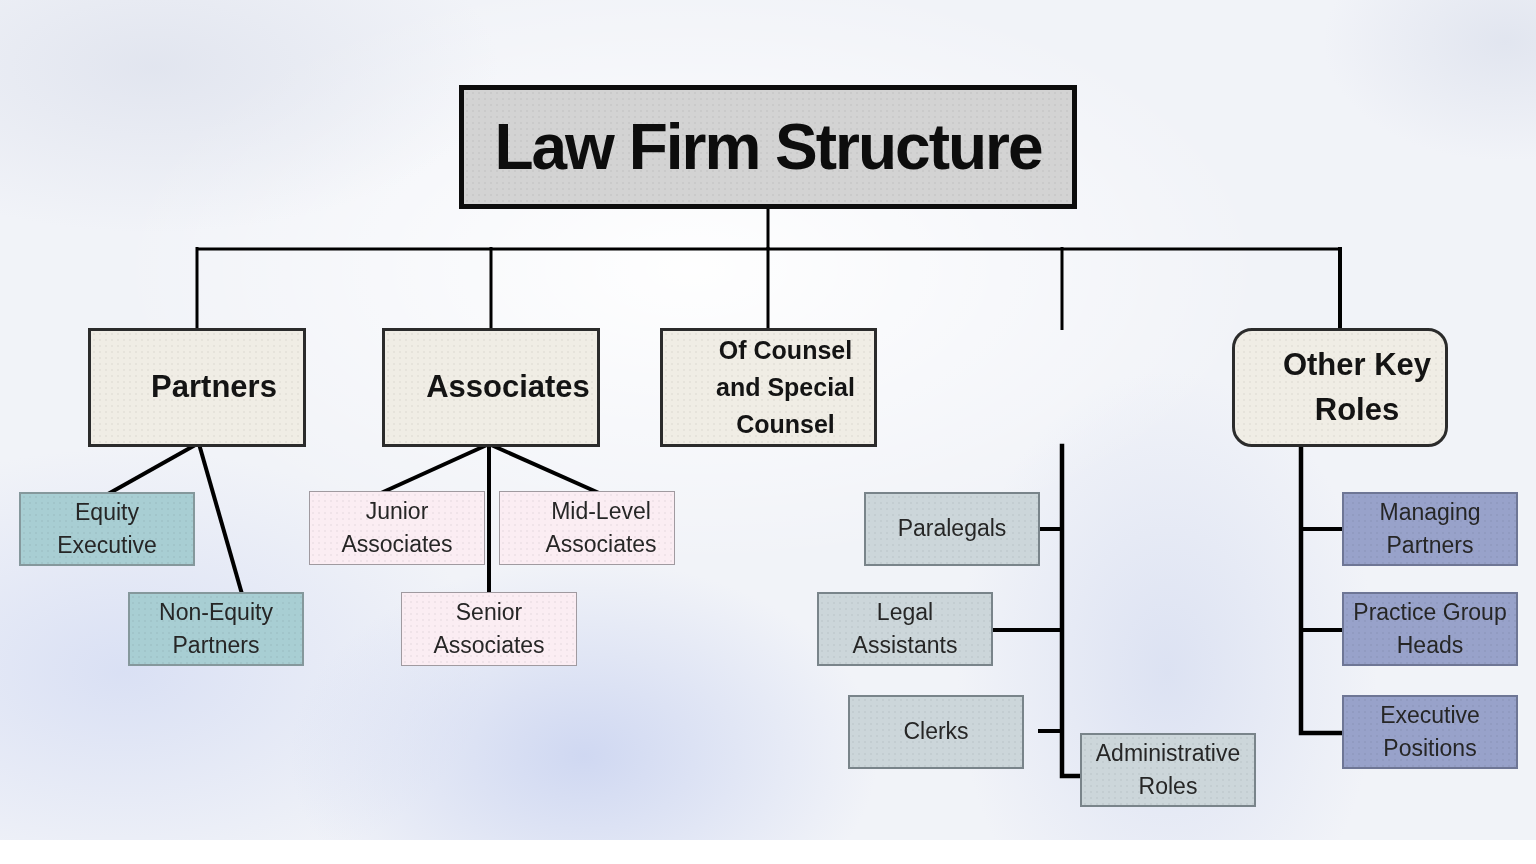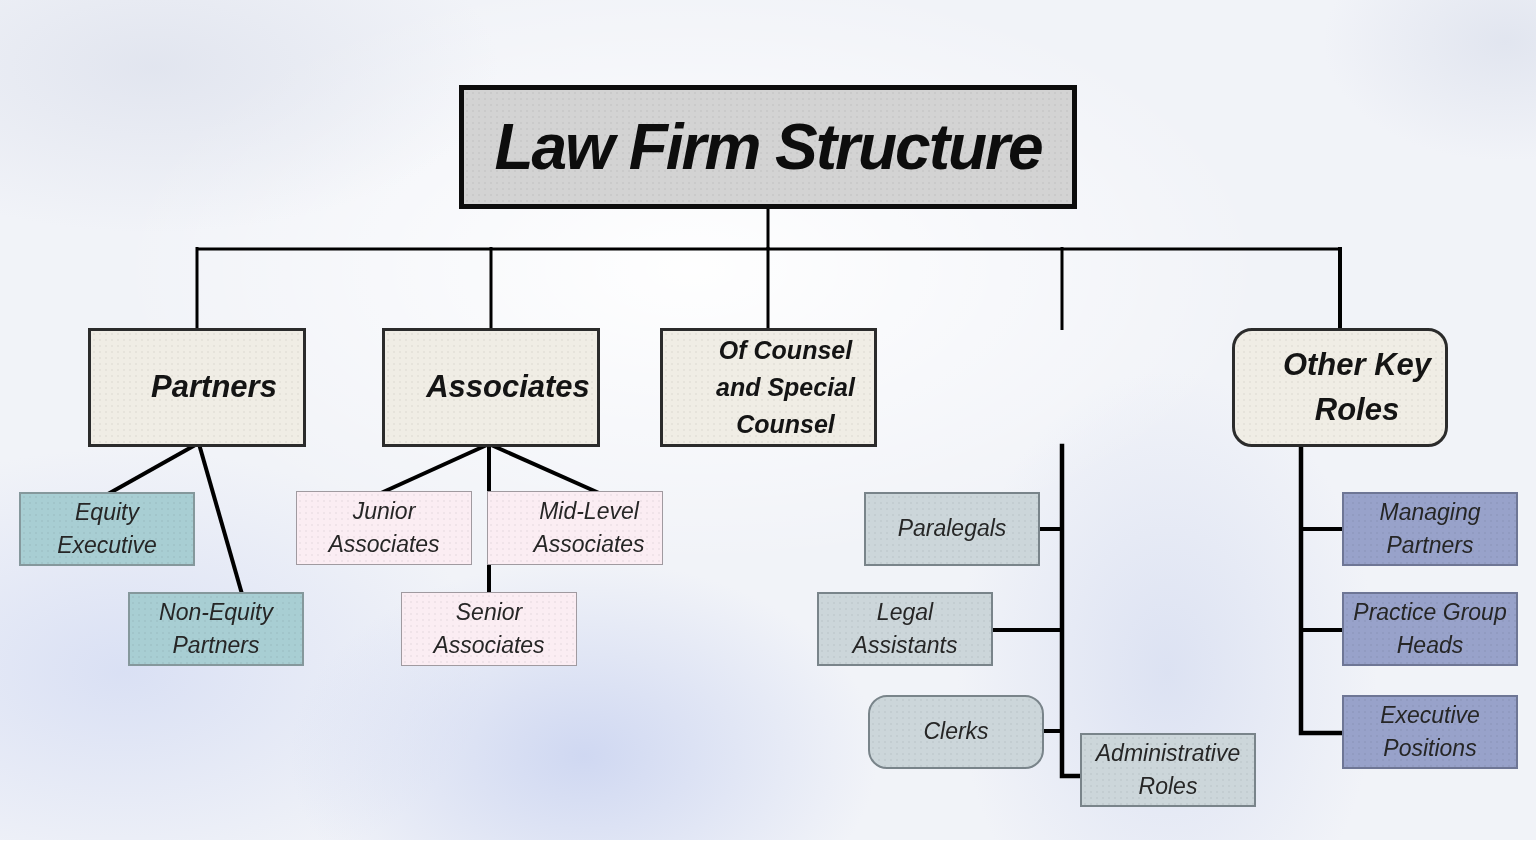--- a/index.html
+++ b/index.html
@@ -17,21 +17,20 @@
     width: 1536px;
     height: 840px;
     background-color: #f1f3f8;
     background-image:
       radial-gradient(ellipse 420px 280px at 38% 90%, rgba(199,209,240,0.80), rgba(199,209,240,0) 70%),
       radial-gradient(ellipse 520px 320px at 8% 80%, rgba(205,214,242,0.65), rgba(205,214,242,0) 70%),
       radial-gradient(ellipse 300px 430px at 76% 80%, rgba(203,212,238,0.55), rgba(203,212,238,0) 70%),
       radial-gradient(ellipse 480px 230px at 10% 8%, rgba(213,218,232,0.55), rgba(213,218,232,0) 72%),
       radial-gradient(ellipse 260px 170px at 98% 5%, rgba(210,216,231,0.50), rgba(210,216,231,0) 70%),
       radial-gradient(ellipse 740px 380px at 45% 32%, rgba(255,255,255,0.95), rgba(255,255,255,0) 78%);
-    font-style: italic;
   }
   svg.wires {
     position: absolute;
     left: 0;
     top: 0;
     width: 1536px;
     height: 864px;
     pointer-events: none;
   }
   .node {
@@ -81,26 +80,26 @@
     line-height: 1.45;
     color: #262626;
   }
   .teal   { background-color: #a8ced3; border: 2px solid #85989c; }
   .pink   { background-color: #fbedf3; border: 1.5px solid #a09aa0; }
   .slate  { background-color: #ccd6da; border: 2px solid #79848a; }
   .purple { background-color: #98a2ca; border: 2px solid #6e7695; }
 
   #n-equity-partners      { left: 19px;   top: 492px; }
   #n-non-equity-partners  { left: 128px;  top: 592px; }
-  #n-junior-associates    { left: 296px;  top: 491px; }
-  #n-mid-level-associates { left: 487px;  top: 491px; padding-left: 28px; }
+  #n-junior-associates    { left: 309px;  top: 491px; }
+  #n-mid-level-associates { left: 499px;  top: 491px; padding-left: 28px; }
   #n-senior-associates    { left: 401px;  top: 592px; }
   #n-paralegals           { left: 864px;  top: 492px; }
   #n-legal-assistants     { left: 817px;  top: 592px; }
-  #n-clerks               { left: 868px;  top: 695px; border-radius: 19px; }
+  #n-clerks               { left: 848px;  top: 695px; }
   #n-administrative-roles { left: 1080px; top: 733px; }
   #n-managing-partners    { left: 1342px; top: 492px; align-items: center; }
   #n-practice-group-heads { left: 1342px; top: 592px; }
   #n-executive-positions  { left: 1342px; top: 695px; }
 </style>
 </head>
 <body>
 
 <div class="canvas">
 

